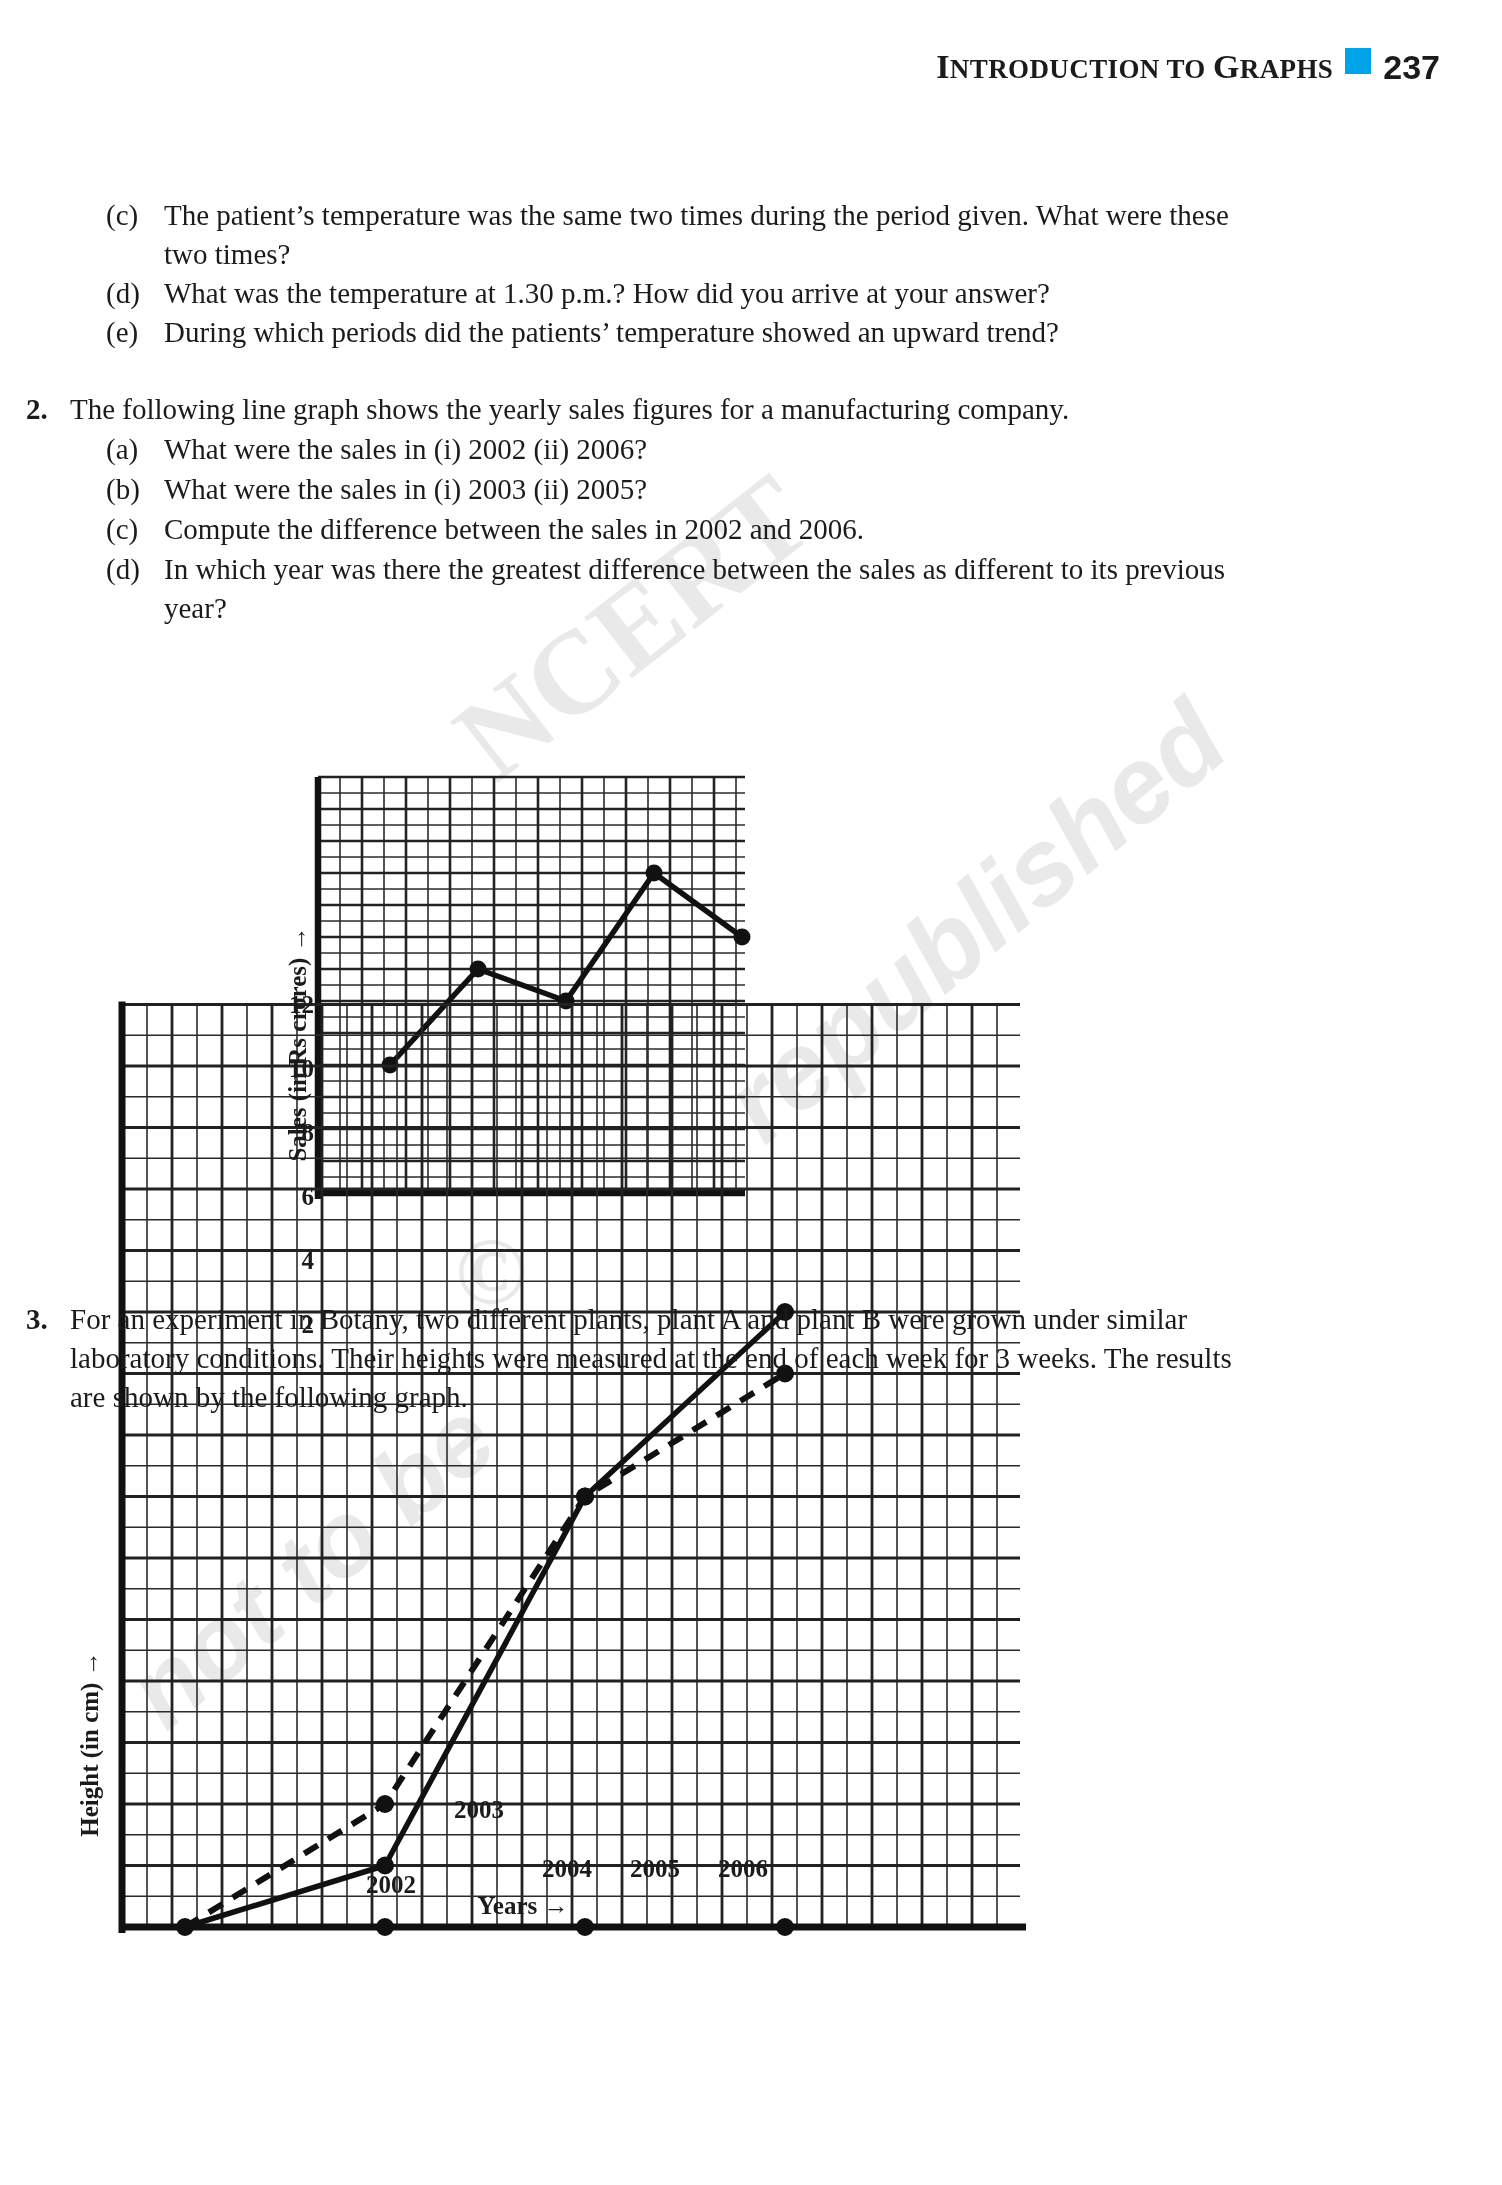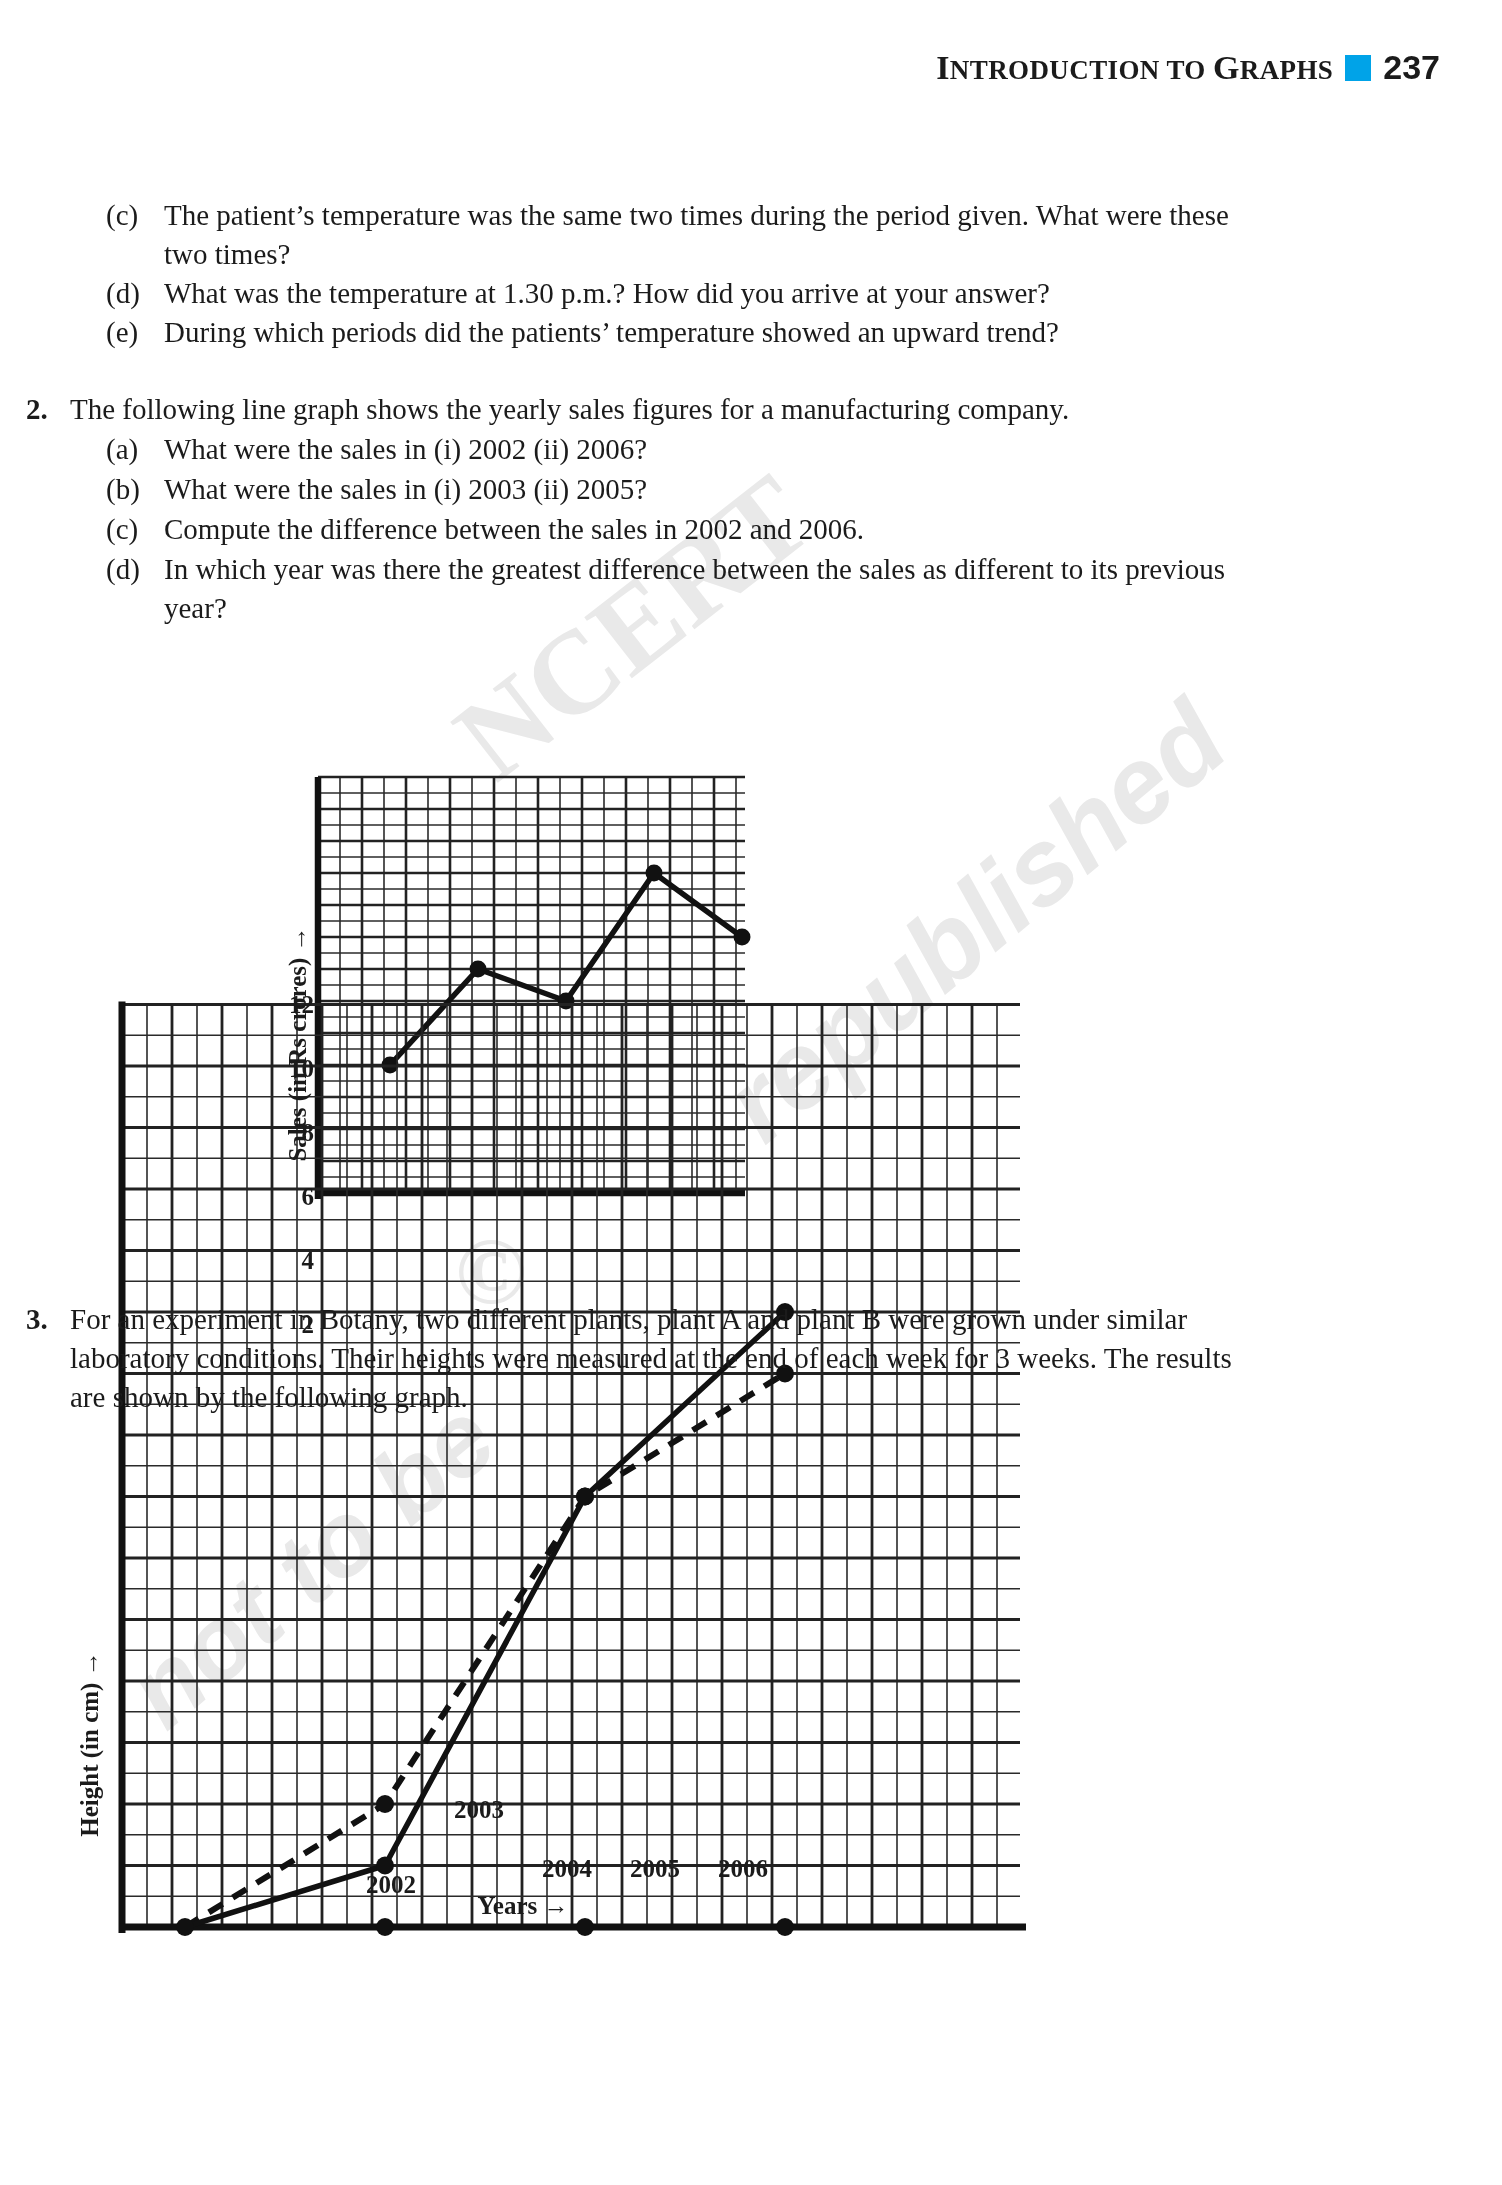--- a/index.html
+++ b/index.html
@@ -50,21 +50,21 @@
   .wm-circ{
     left:455px;top:1215px;
     font-size:96px;
     font-family:"Liberation Serif", serif;
   }
 
   
   .runhead{
     position:absolute;
     right:62px;top:48px;
-    display:flex;align-items:center;gap:12px;
+    display:flex;gap:12px;
     z-index:3;
   }
   .runhead .ttl{
     font-family:"Liberation Serif", serif;
     font-size:27px;
     font-weight:700;
     letter-spacing:.4px;
   }
   .runhead .ttl .cap{font-size:34px;}
   .runhead .sq{

